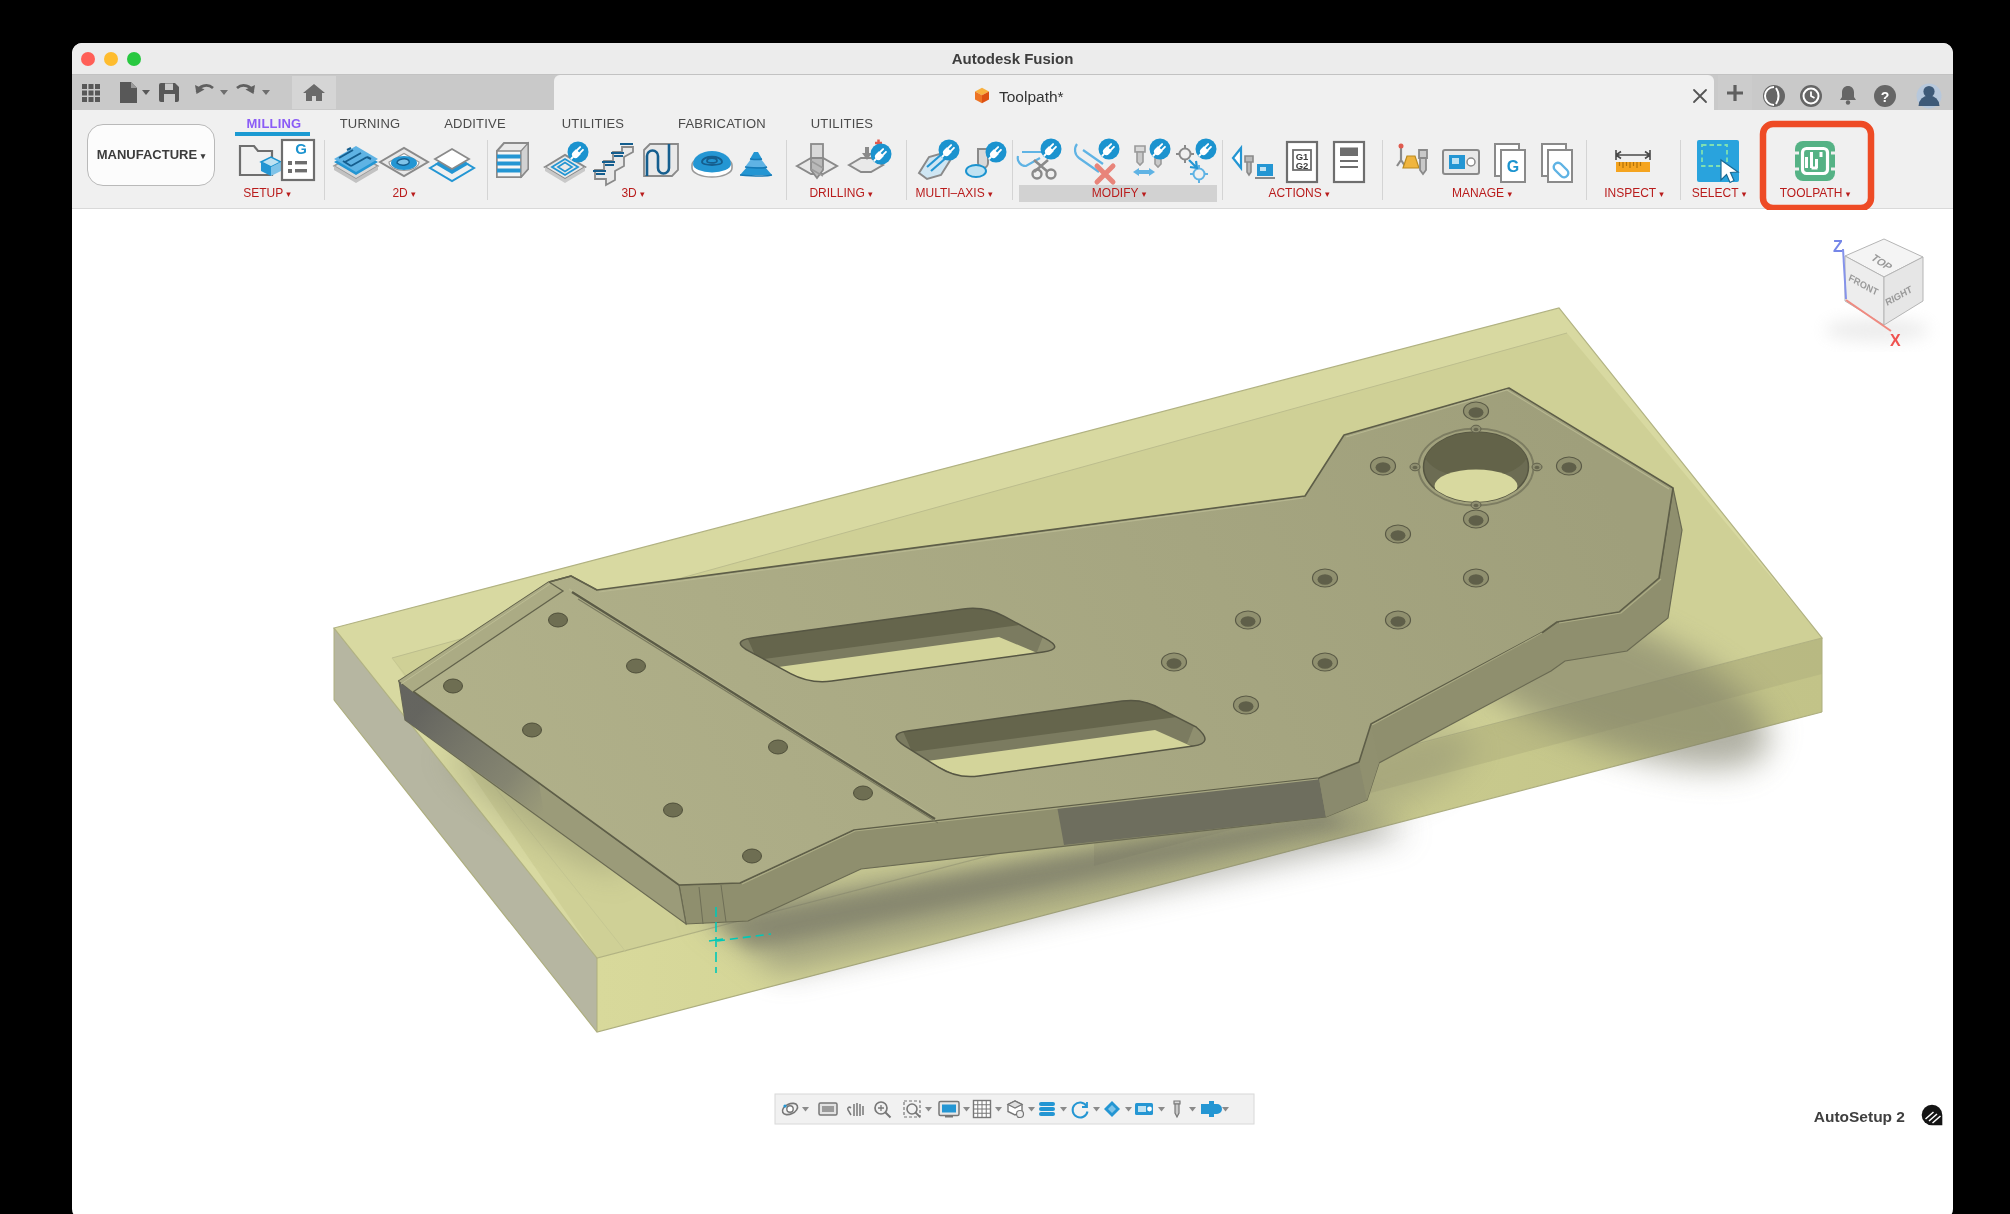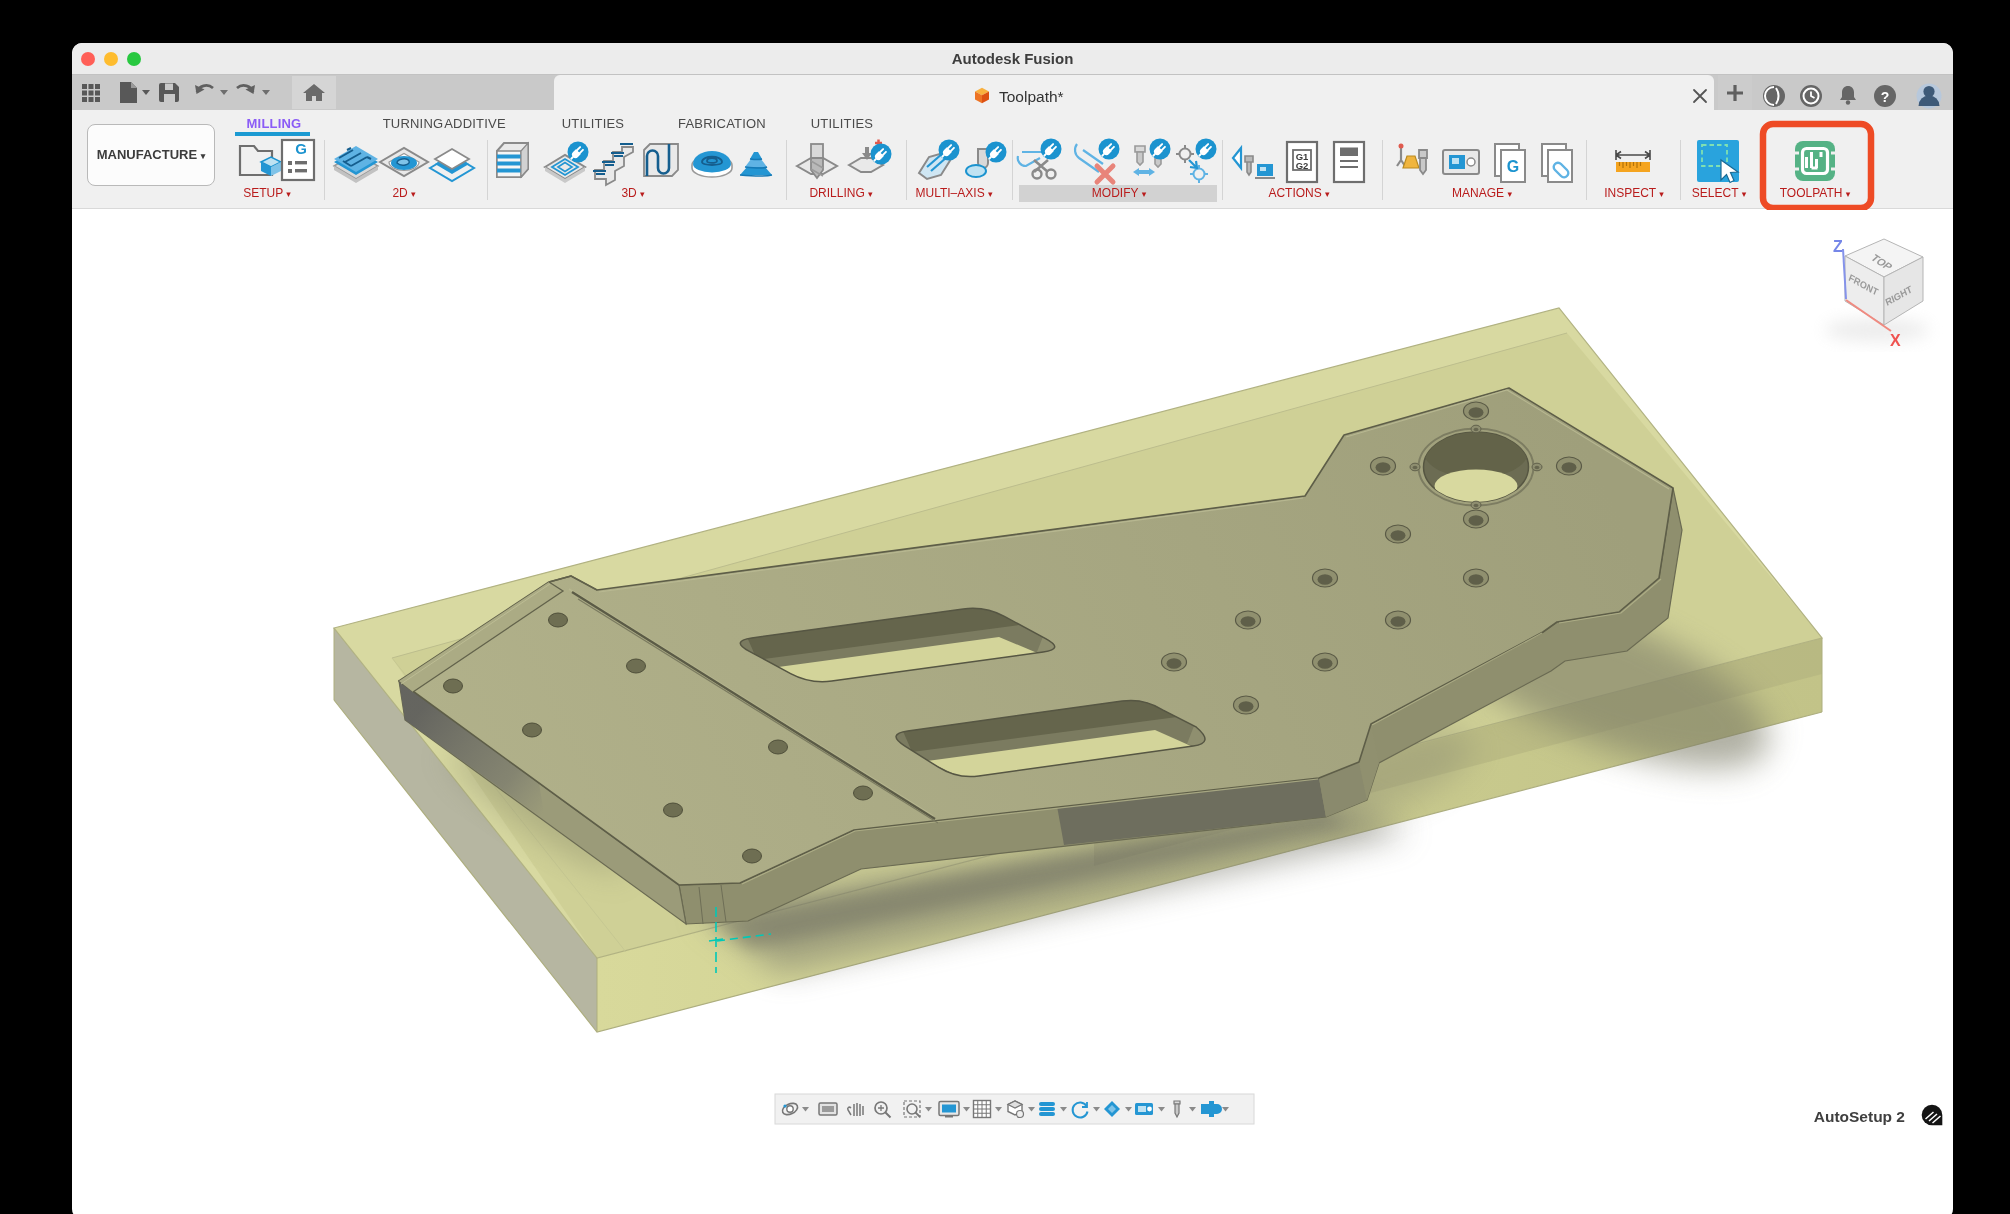--- a/index.html
+++ b/index.html
@@ -79,24 +79,24 @@
     <path d="M1839 86 c3.5 0 6 2.6 6 6.5 l0 4.5 2 3 h-16 l2 -3 0 -4.5 c0 -3.9 2.5 -6.5 6 -6.5 z" fill="#666"></path>
     <circle cx="1839" cy="102.5" r="2.2" fill="#666"></circle>
     <circle cx="1876" cy="96" r="11" fill="#666"></circle>
     <text x="1876" y="101.5" font-size="14" font-weight="bold" fill="#fff" text-anchor="middle">?</text>
     <circle cx="1920" cy="96" r="12.5" fill="#b7c8dc"></circle>
     <circle cx="1920" cy="91.5" r="5.6" fill="#3e5a78"></circle>
     <path d="M1909.5 106 a10.5 10.5 0 0 1 21 0 z" fill="#3e5a78"></path>
   </g>
 </svg>
   <div id="ribbon">
-    <div style="position:absolute;left:15px;top:14px;width:128px;height:62px;background:#fcfcfc;border:1px solid #b9b9b9;border-radius:8px;text-align:center;line-height:60px;font-size:13px;font-weight:bold;color:#3c3c3c;">MANUFACTURE <span style="font-size:9px;">▾</span></div>
+    <div style="position:absolute;left:15px;top:14px;width:128px;height:62px;background:#fcfcfc;border:1px solid #b9b9b9;border-radius:16px;text-align:center;line-height:60px;font-size:13px;font-weight:bold;color:#3c3c3c;">MANUFACTURE <span style="font-size:9px;">▾</span></div>
     <div class="rtab" style="left:202px;color:#8b5cf6;font-weight:bold;">MILLING</div>
     <div style="position:absolute;left:163px;top:22px;width:75px;height:3.5px;background:#1b9ad2;"></div>
-    <div class="rtab" style="left:298px;margin-left:43px;">TURNING</div>
+    <div class="rtab" style="left:298px;">TURNING</div>
     <div class="rtab" style="left:403px;">ADDITIVE</div>
     <div class="rtab" style="left:521px;">UTILITIES</div>
     <div class="rtab" style="left:650px;">FABRICATION</div>
     <div class="rtab" style="left:770px;">UTILITIES</div>
     <div class="gsep" style="left:252px;"></div>
     <div class="gsep" style="left:415px;"></div>
     <div class="gsep" style="left:714px;"></div>
     <div class="gsep" style="left:834px;"></div>
     <div class="gsep" style="left:940px;"></div>
     <div class="gsep" style="left:1150px;"></div>

